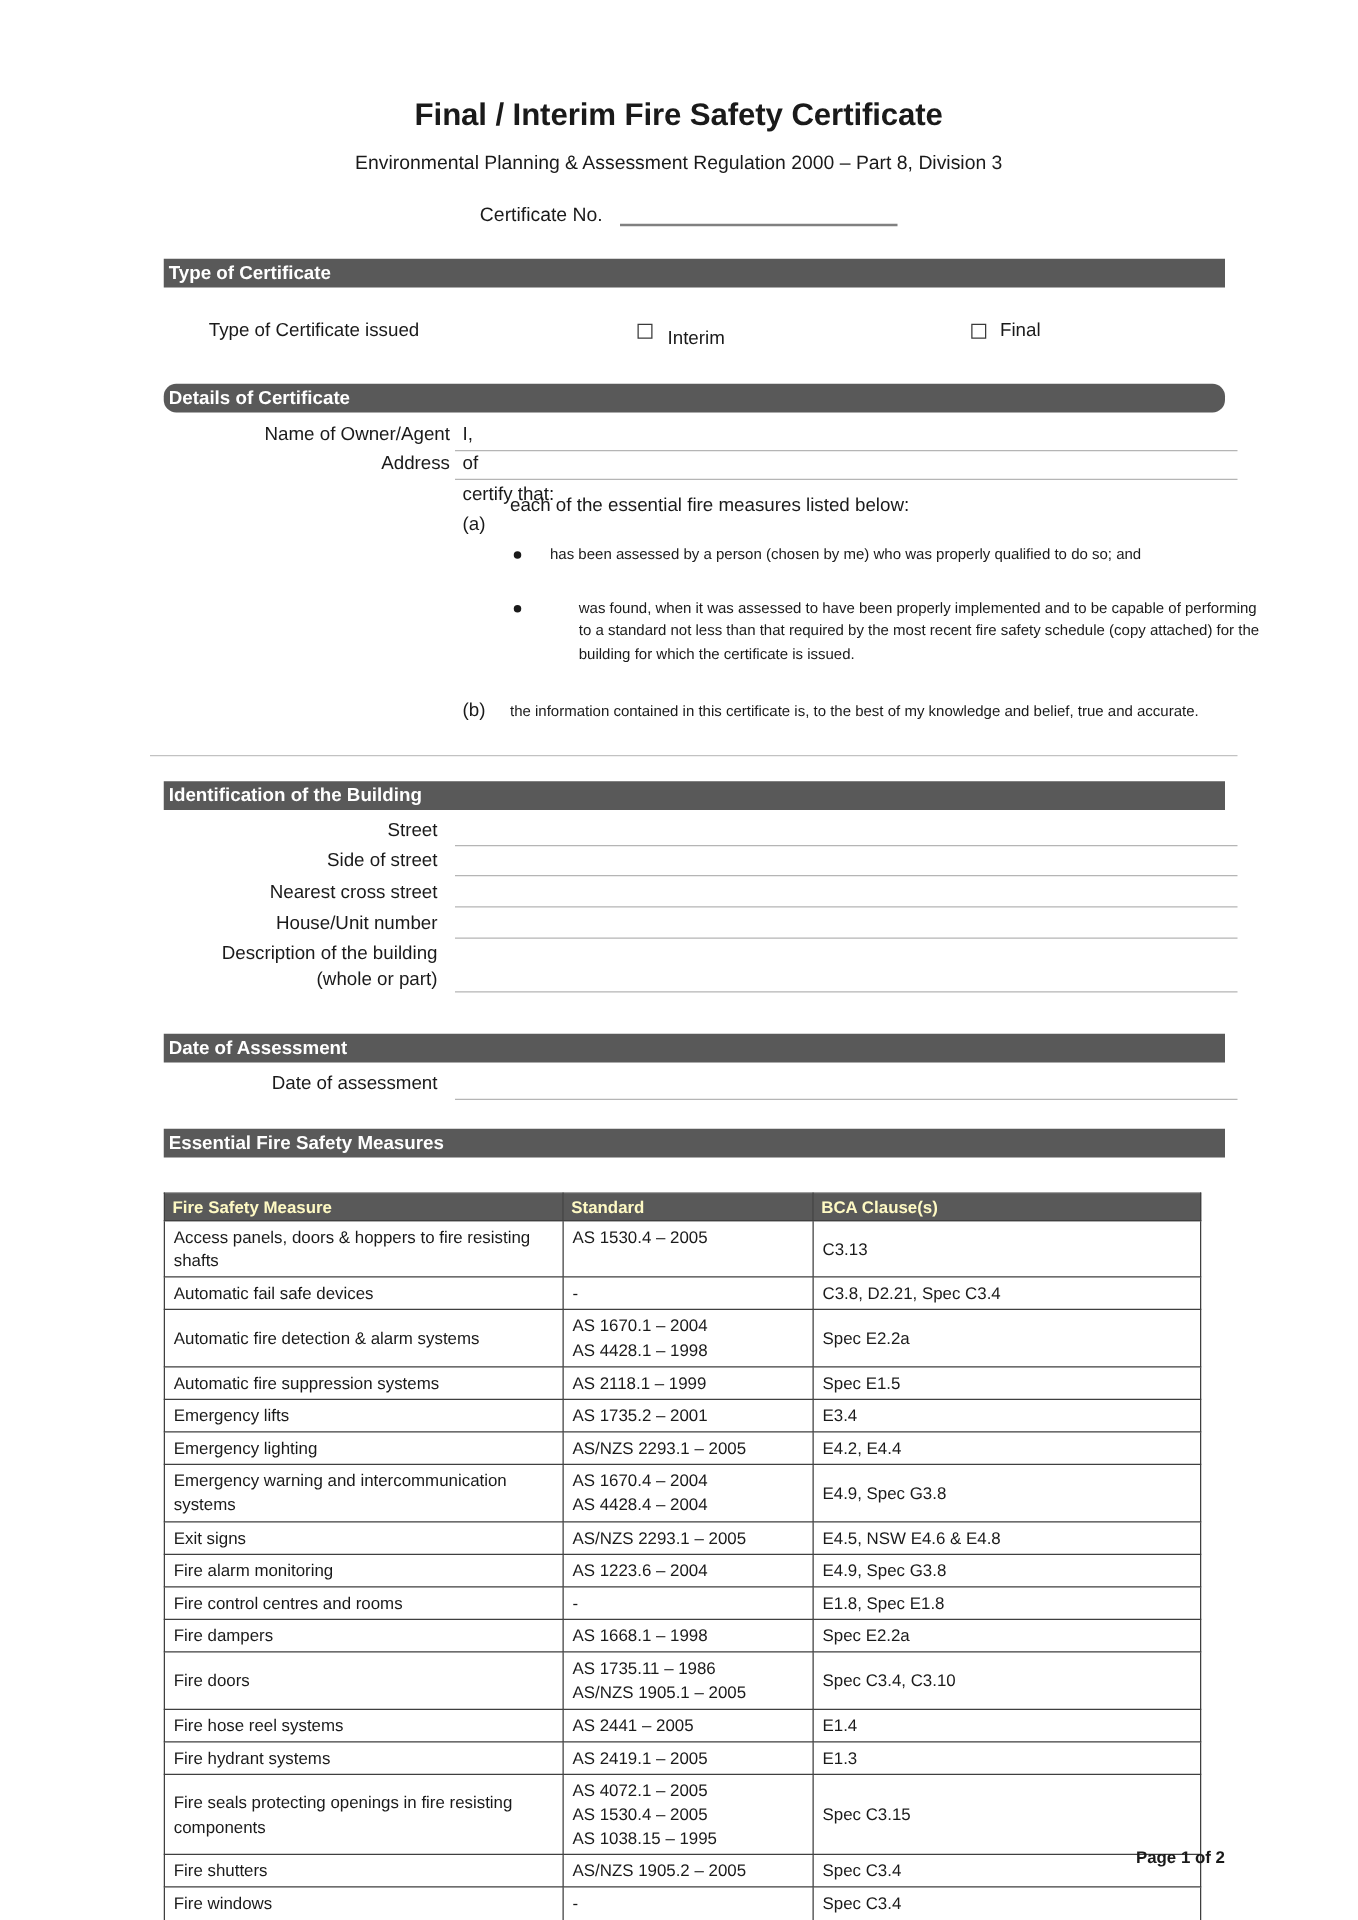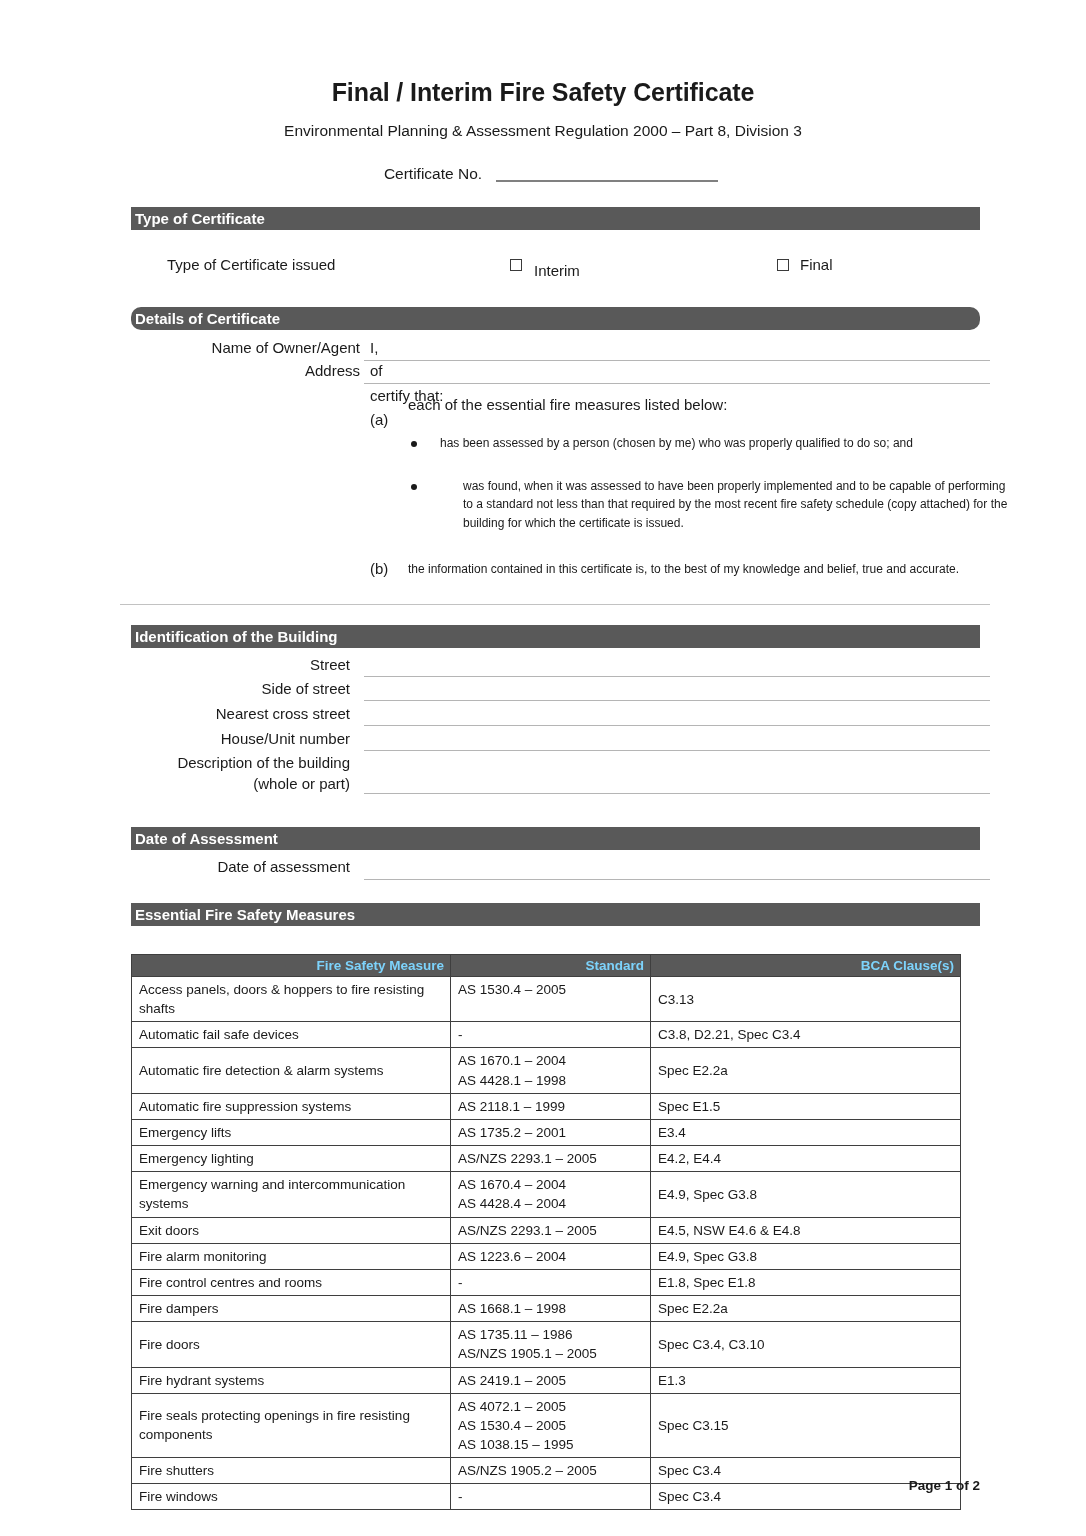--- a/index.html
+++ b/index.html
@@ -115,24 +115,24 @@
     width: 829px;
     border-collapse: collapse;
     table-layout: fixed;
     font-size: 13.5px;
   }
   .fsm-table col.c1 { width: 319px; }
   .fsm-table col.c2 { width: 200px; }
   .fsm-table col.c3 { width: 310px; }
   .fsm-table th {
     background: #595959;
-    color: #7dd3fc;
+    color: #fef9c3;
     font-size: 13.5px;
     font-weight: bold;
-    text-align: right;
+    text-align: left;
     padding: 3px 6px;
     border: 1.3px solid #3f3f3f;
     height: 20px;
     box-sizing: border-box;
   }
   .fsm-table td {
     border: 1.3px solid #3f3f3f;
     padding: 3px 7px;
     vertical-align: middle;
     line-height: 1.42;
@@ -281,21 +281,21 @@
         </tr>
         <tr>
           <td>Emergency warning and intercommunication systems</td>
           <td class="std">
             <span class="ln">AS 1670.4 – 2004</span>
             <span class="ln">AS 4428.4 – 2004</span>
           </td>
           <td>E4.9, Spec G3.8</td>
         </tr>
         <tr>
-          <td>Exit doors</td>
+          <td>Exit signs</td>
           <td class="std">
             <span class="ln">AS/NZS 2293.1 – 2005</span>
           </td>
           <td>E4.5, NSW E4.6 &amp; E4.8</td>
         </tr>
         <tr>
           <td>Fire alarm monitoring</td>
           <td class="std">
             <span class="ln">AS 1223.6 – 2004</span>
           </td>
@@ -315,20 +315,27 @@
           </td>
           <td>Spec E2.2a</td>
         </tr>
         <tr>
           <td>Fire doors</td>
           <td class="std">
             <span class="ln">AS 1735.11 – 1986</span>
             <span class="ln">AS/NZS 1905.1 – 2005</span>
           </td>
           <td>Spec C3.4, C3.10</td>
+        </tr>
+        <tr>
+          <td>Fire hose reel systems</td>
+          <td class="std">
+            <span class="ln">AS 2441 – 2005</span>
+          </td>
+          <td>E1.4</td>
         </tr>
         <tr>
           <td>Fire hydrant systems</td>
           <td class="std">
             <span class="ln">AS 2419.1 – 2005</span>
           </td>
           <td>E1.3</td>
         </tr>
         <tr>
           <td>Fire seals protecting openings in fire resisting components</td>

